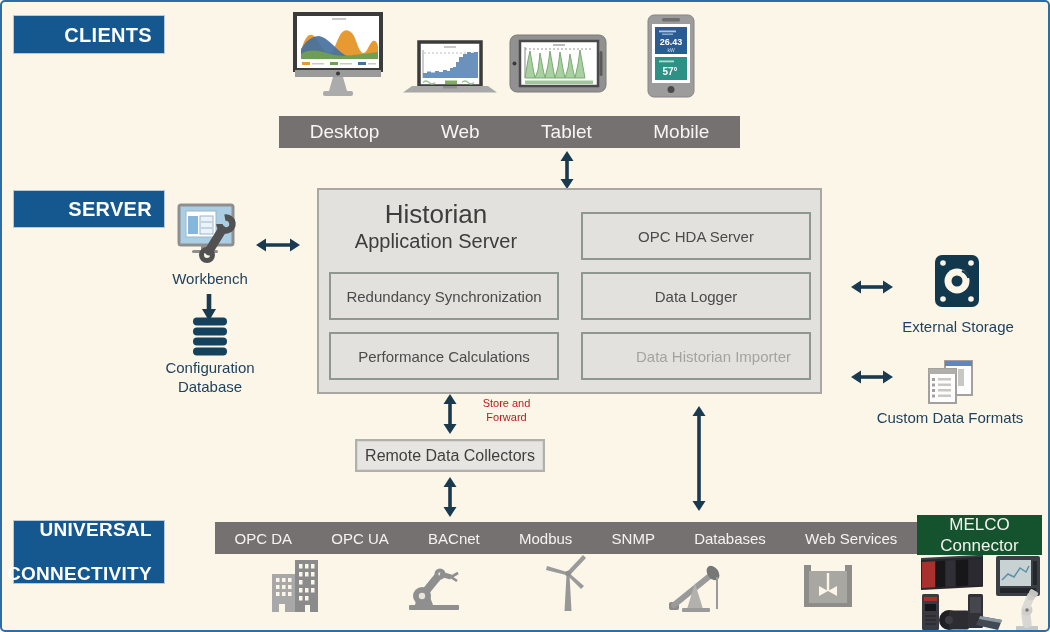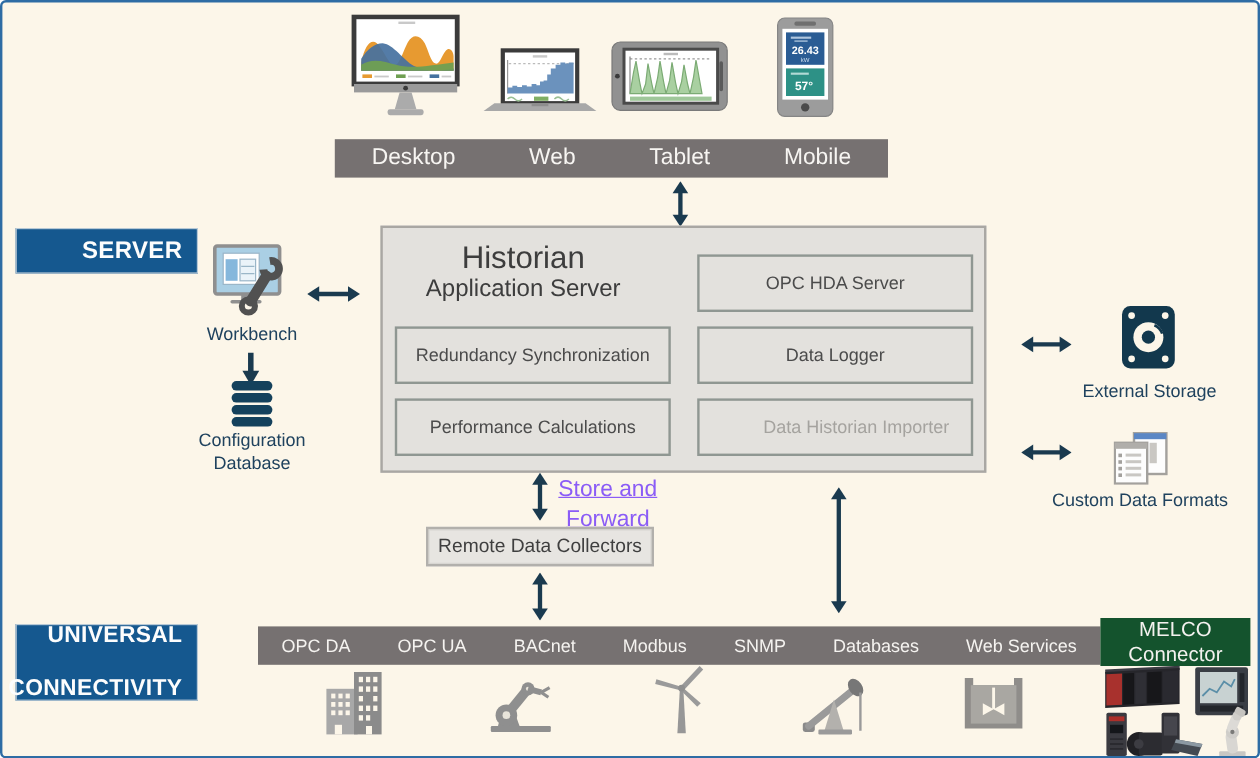--- a/index.html
+++ b/index.html
@@ -16,32 +16,35 @@
     justify-content:space-around;font-size:15px;}
   .melco-seg{background:#14532d;color:#f4f2ef;display:flex;flex-direction:column;
     align-items:center;justify-content:center;font-size:17px;line-height:1.25;}
   .panel{background:#e3e1dd;border:2px solid #a9a7a3;}
   .hist-title{font-size:26px;color:#3d3d3d;text-align:center;line-height:1.15;}
   .hist-sub{font-size:20px;color:#3d3d3d;text-align:center;}
   .module{position:absolute;background:#e3e1dd;border:2px solid #8f9792;display:flex;
     align-items:center;justify-content:center;font-size:15px;color:#4b4b4b;text-align:center;box-sizing:border-box;}
   .muted{color:#a5a39f;padding-left:35px;}
   .devlabel{color:#1f425e;font-size:15px;text-align:center;line-height:1.25;}
-  .graytext{color:#8b5cf6;font-size:19px;text-align:center;line-height:1.3;text-decoration:underline;}
+  .graytext{color:#b91c1c;font-size:11px;text-align:center;line-height:1.3;}
   .rdc{background:#e7e5e1;border:2px solid #b2b0ac;box-shadow:inset 0 0 0 1px #d8d6d2;
     display:flex;align-items:center;justify-content:center;font-size:16px;color:#3f3f3f;box-sizing:border-box;}
   .arrow line{stroke:#1a3a4f;stroke-width:3.6;}
   .arrow .thick{stroke-width:4.6;}
   .arrow polygon{fill:#1a3a4f;}
 </style>
 </head>
 <body>
 
 <div class="canvas">
 
+  <div class="abs tier-label" style="left:11px;top:13px;width:152px;height:39px;">
+    <span>CLIENTS</span>
+  </div>
   <div class="abs tier-label" style="left:11px;top:188px;width:152px;height:38px;">
     <span>SERVER</span>
   </div>
   <div class="abs tier-label" style="left:11px;top:518px;width:152px;height:64px;font-size:19px;gap:19px;">
     <span>UNIVERSAL</span>
     <span>CONNECTIVITY</span>
   </div>
 
   <svg class="abs" style="left:290px;top:10px;" width="92" height="86" viewBox="0 0 92 86">
     <rect x="3" y="2" width="86" height="56" fill="#ffffff" stroke="#3b3b3b" stroke-width="4"></rect>

